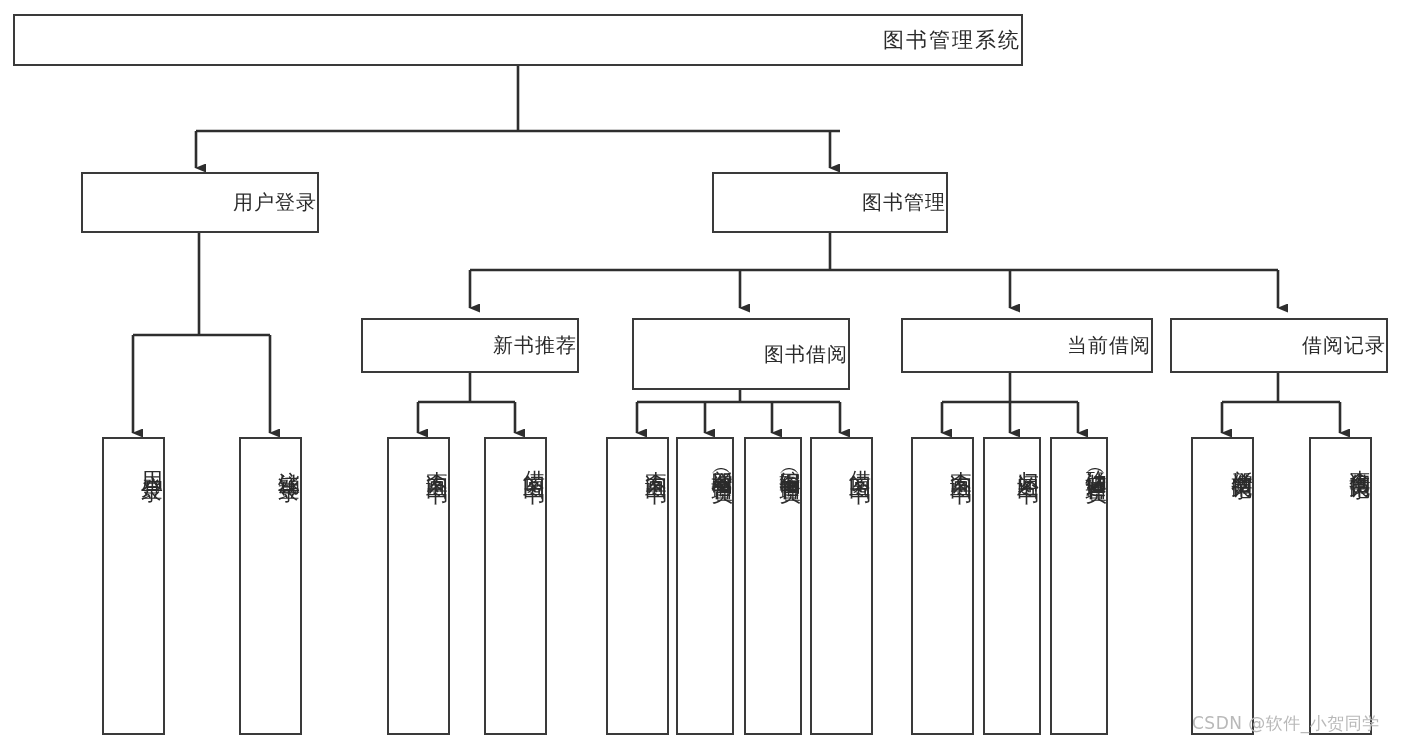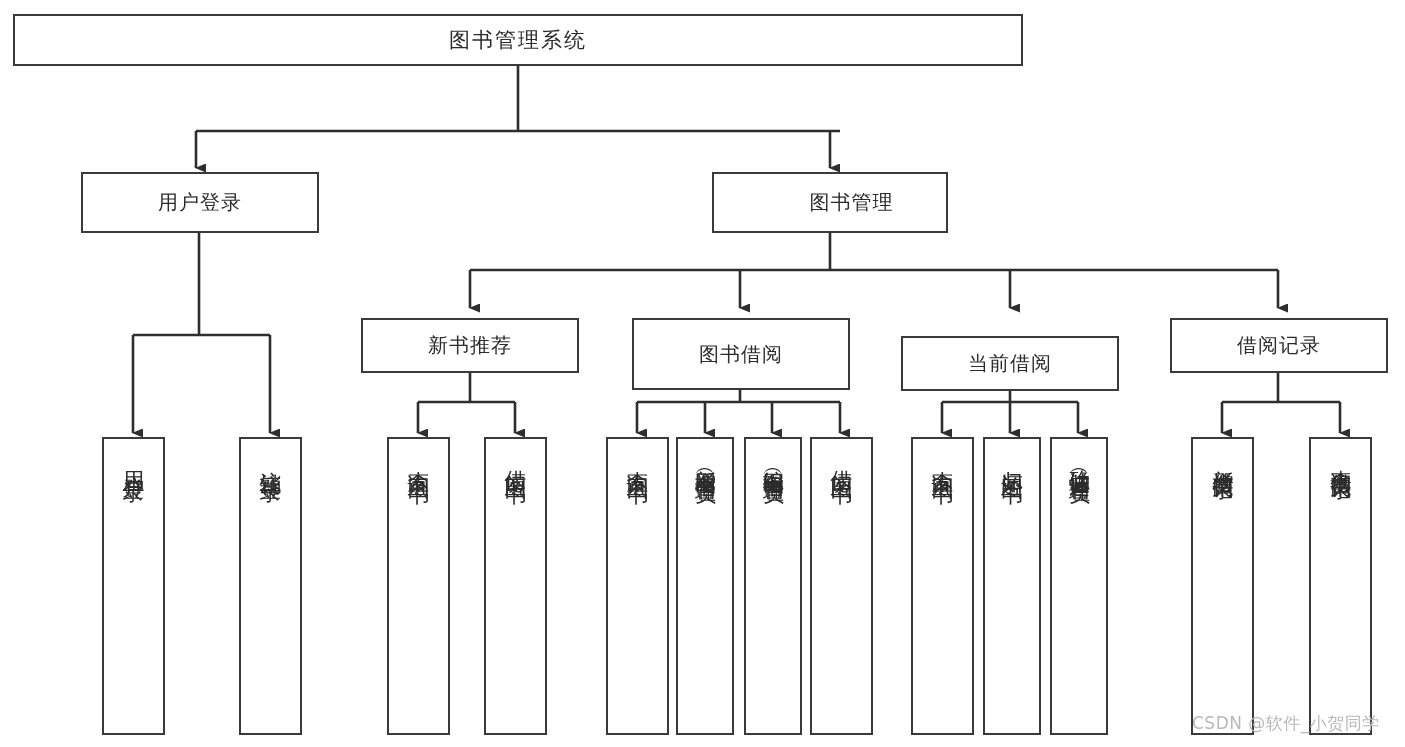--- a/index.html
+++ b/index.html
@@ -13,21 +13,21 @@
 
   svg#wires{position:absolute;left:0;top:0;width:1405px;height:747px;pointer-events:none;}
 
   .node{
     position:absolute;
     box-sizing:border-box;
     background:#ffffff;
     border:2px solid #3a3a3a;
     display:flex;
     align-items:center;
-    justify-content:center;
+    justify-content:flex-end;
     color:#2b2b2b;
   }
   .node .txt{
     display:block;
     text-align:center;
     line-height:1.05;
     white-space:nowrap;
   }
   
   .node.h .txt{font-size:20px;letter-spacing:1px;}
@@ -122,21 +122,21 @@
   <div class="node h" style="left:712px;top:172px;width:236px;height:61px;padding-left:43px;">
     <span class="txt">图书管理</span>
   </div>
 
   <div class="node h" style="left:361px;top:318px;width:218px;height:55px;">
     <span class="txt">新书推荐</span>
   </div>
   <div class="node h" style="left:632px;top:318px;width:218px;height:72px;">
     <span class="txt">图书借阅</span>
   </div>
-  <div class="node h" style="left:901px;top:318px;width:218px;height:55px;margin-top:18px;">
+  <div class="node h" style="left:901px;top:318px;width:252px;height:55px;">
     <span class="txt">当前借阅</span>
   </div>
   <div class="node h" style="left:1170px;top:318px;width:218px;height:55px;">
     <span class="txt">借阅记录</span>
   </div>
 
   <div class="node v" style="left:102px;top:437px;width:63px;height:298px;">
     <span class="txt">用户登录</span>
   </div>
   <div class="node v" style="left:239px;top:437px;width:63px;height:298px;">

